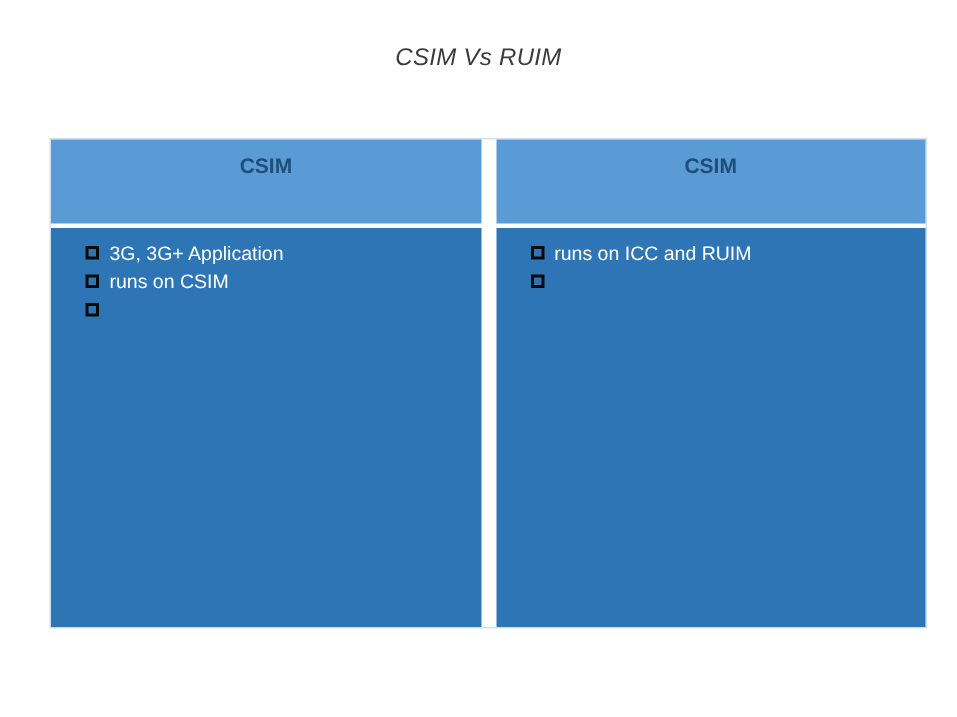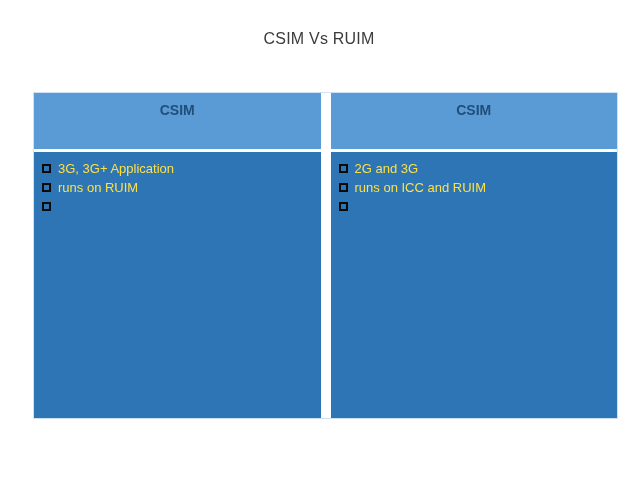--- a/index.html
+++ b/index.html
@@ -17,20 +17,21 @@
   }
   .slide-title {
     position: absolute;
     top: 30px;
     left: 0;
     width: 100%;
     text-align: center;
     font-size: 16px;
     letter-spacing: 0.2px;
     color: #3b3b3b;
+    font-style: italic;
   }
   .comparison-table {
     position: absolute;
     left: 33px;
     top: 92px;
     width: 585px;
     height: 327px;
     box-sizing: border-box;
     display: grid;
     grid-template-columns: 1fr 1fr;
@@ -43,23 +44,23 @@
     background: #5B9BD5;
     color: #1F4E79;
     font-weight: bold;
     font-size: 14px;
     text-align: center;
     padding-top: 9px;
     box-sizing: border-box;
   }
   .body-cell {
     background: #2E75B6;
-    color: #fde047;
+    color: #ffffff;
     font-size: 13px;
-    padding: 7px 8px;
+    padding: 7px 23px;
     box-sizing: border-box;
   }
   .bullet-line {
     display: flex;
     align-items: center;
     line-height: 19px;
     min-height: 19px;
   }
   .square-bullet {
     display: inline-block;
@@ -82,33 +83,29 @@
     <div class="header-cell">CSIM</div>
     <div class="header-cell">CSIM</div>
 
     <div class="body-cell">
       <div class="bullet-line">
         <span class="square-bullet"></span>
         <span>3G, 3G+ Application</span>
       </div>
       <div class="bullet-line">
         <span class="square-bullet"></span>
-        <span>runs on RUIM</span>
+        <span>runs on CSIM</span>
       </div>
       <div class="bullet-line">
         <span class="square-bullet"></span>
         <span></span>
       </div>
     </div>
 
     <div class="body-cell">
-      <div class="bullet-line">
-        <span class="square-bullet"></span>
-        <span>2G and 3G</span>
-      </div>
       <div class="bullet-line">
         <span class="square-bullet"></span>
         <span>runs on ICC and RUIM</span>
       </div>
       <div class="bullet-line">
         <span class="square-bullet"></span>
         <span></span>
       </div>
     </div>
 

